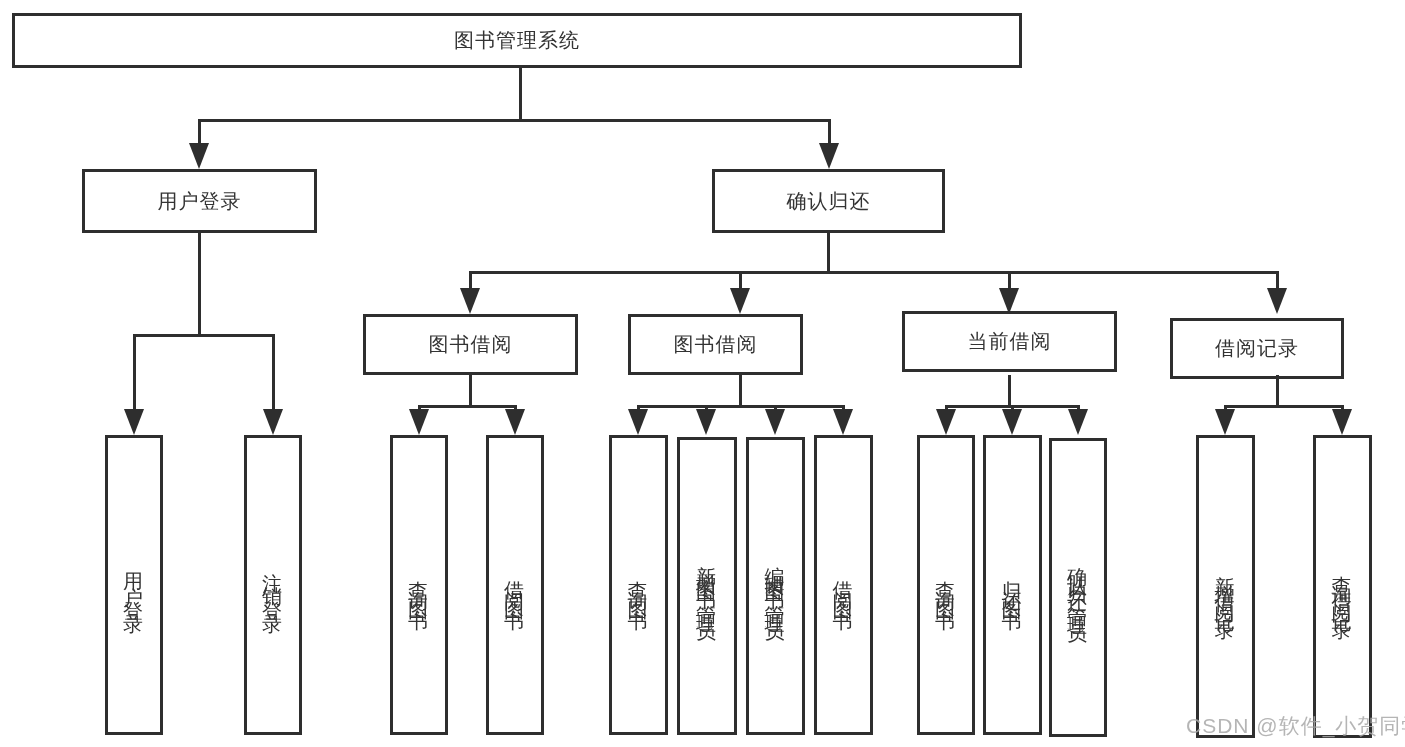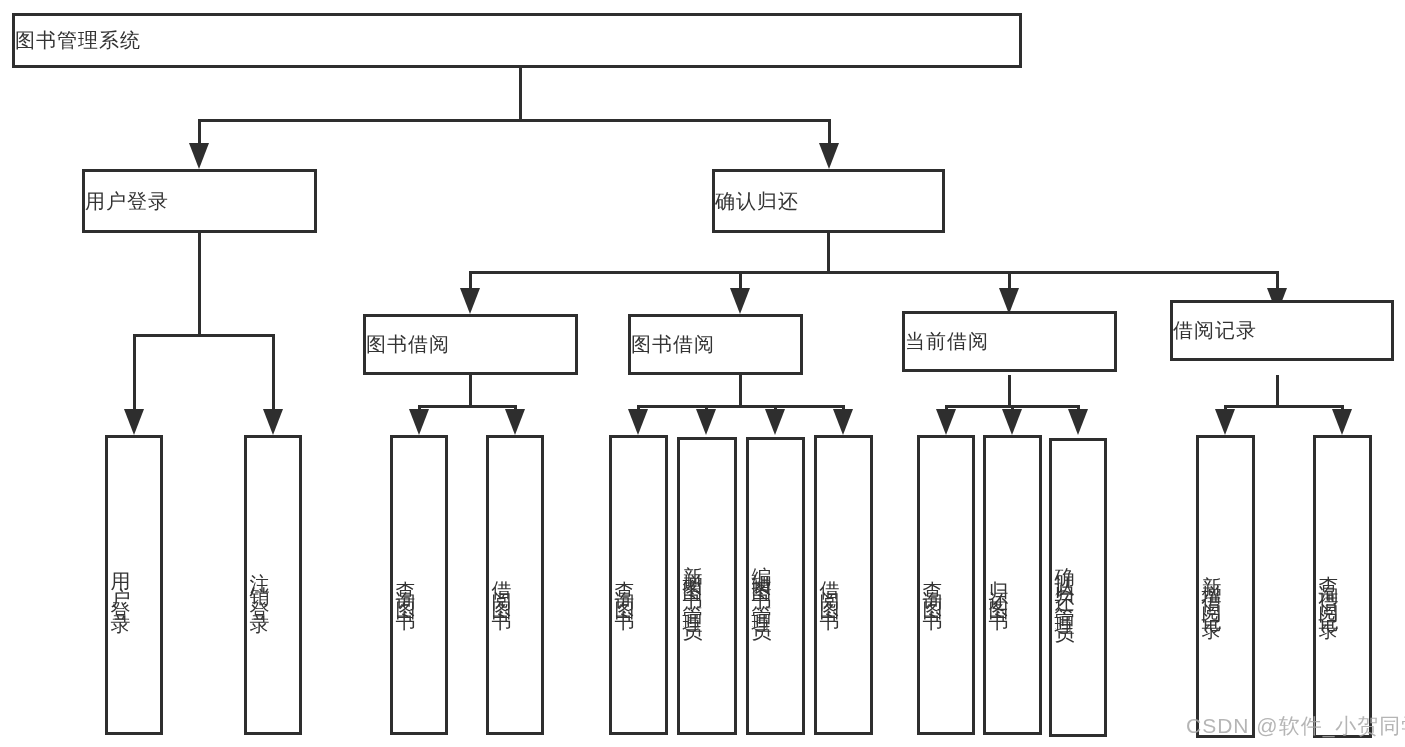--- a/index.html
+++ b/index.html
@@ -14,21 +14,21 @@
     width:1405px;height:747px;
     background:var(--background);
     overflow:hidden;
     font-family:"Liberation Sans","DejaVu Sans",sans-serif;
   }
   .node{
     position:absolute;
     box-sizing:border-box;
     border:3px solid var(--line);
     background:#fff;
-    display:flex;align-items:center;justify-content:flex-start;
+    display:flex;align-items:center;justify-content:center;
     color:var(--text);
     font-size:20px;
     letter-spacing:1px;
     white-space:nowrap;
   }
   .leaf span{
     writing-mode:vertical-rl;
     text-orientation:mixed;
     display:block;
   }
@@ -98,21 +98,21 @@
 
   <div class="node" style="left:363px;top:314px;width:215px;height:61px;">
     <span>图书借阅</span>
   </div>
   <div class="node" style="left:628px;top:314px;width:175px;height:61px;">
     <span>图书借阅</span>
   </div>
   <div class="node" style="left:902px;top:311px;width:215px;height:61px;">
     <span>当前借阅</span>
   </div>
-  <div class="node" style="left:1170px;top:300px;width:224px;height:61px;">
+  <div class="node" style="left:1170px;top:318px;width:174px;height:61px;">
     <span>借阅记录</span>
   </div>
 
   <div class="vl" style="left:469px;top:375px;height:33px;"></div>
   <div class="hl" style="left:418px;top:405px;width:98px;"></div>
   <div class="vl" style="left:418px;top:405px;height:7px;"></div>
   <div class="arrow" style="left:409px;top:409px;"></div>
   <div class="vl" style="left:514px;top:405px;height:7px;"></div>
   <div class="arrow" style="left:505px;top:409px;"></div>
 

